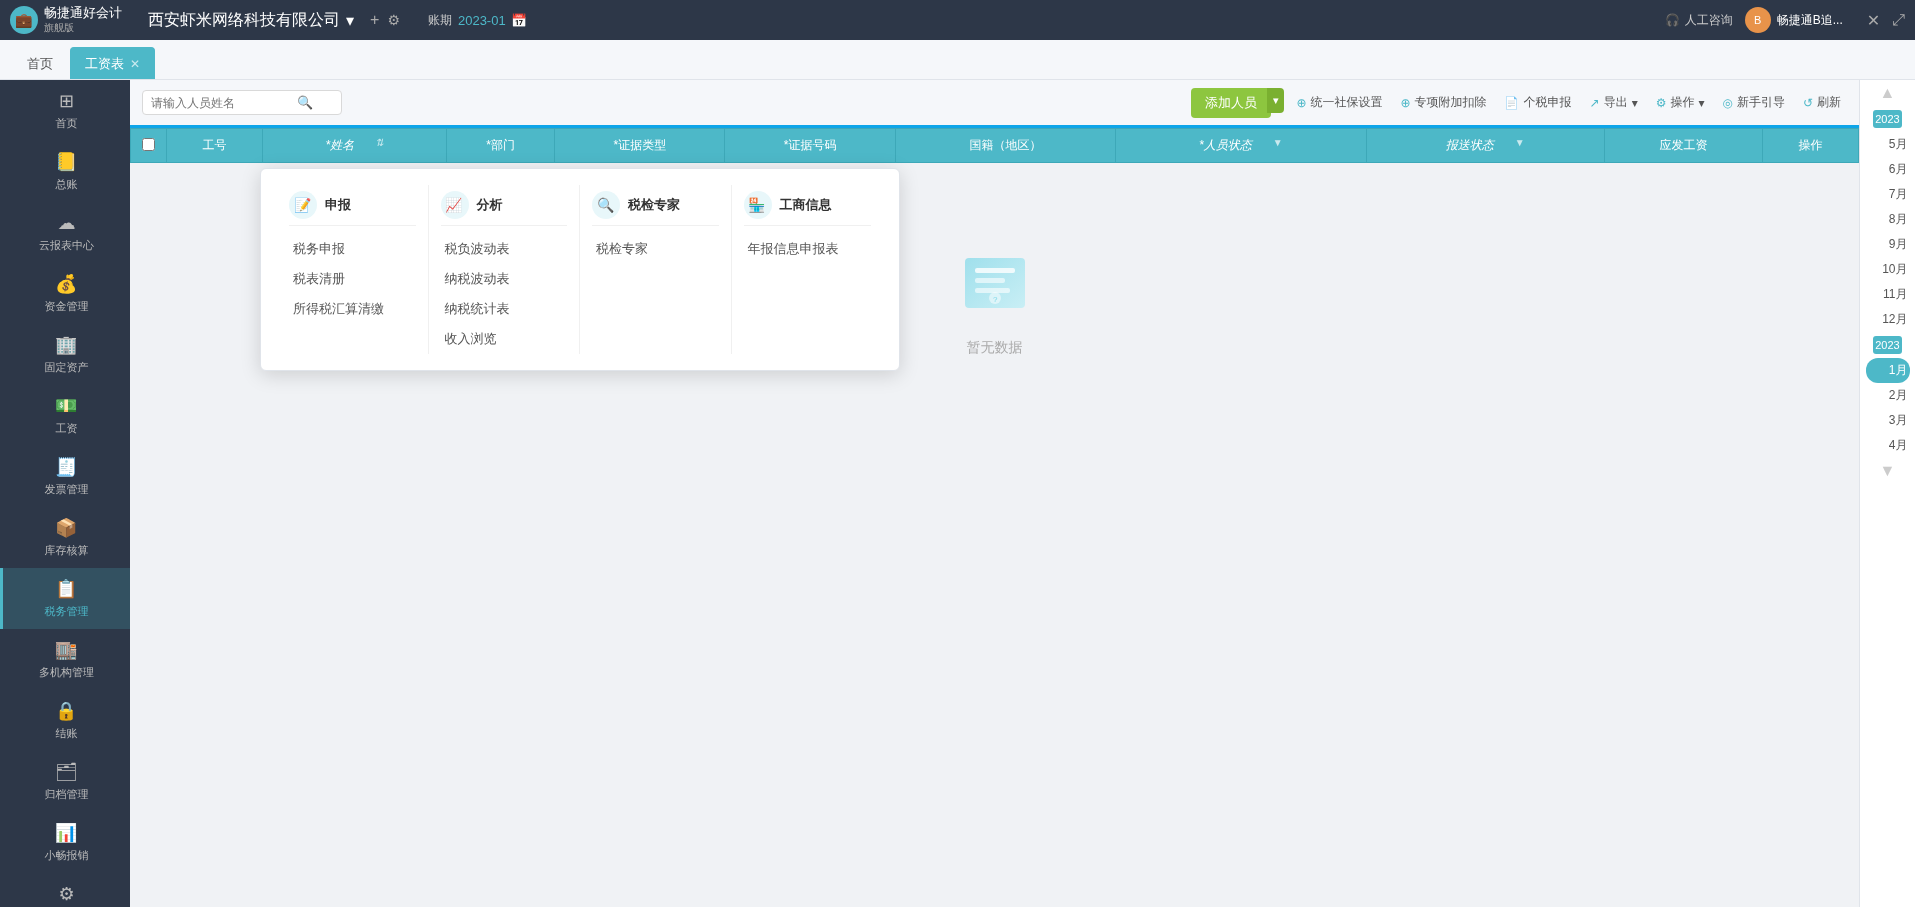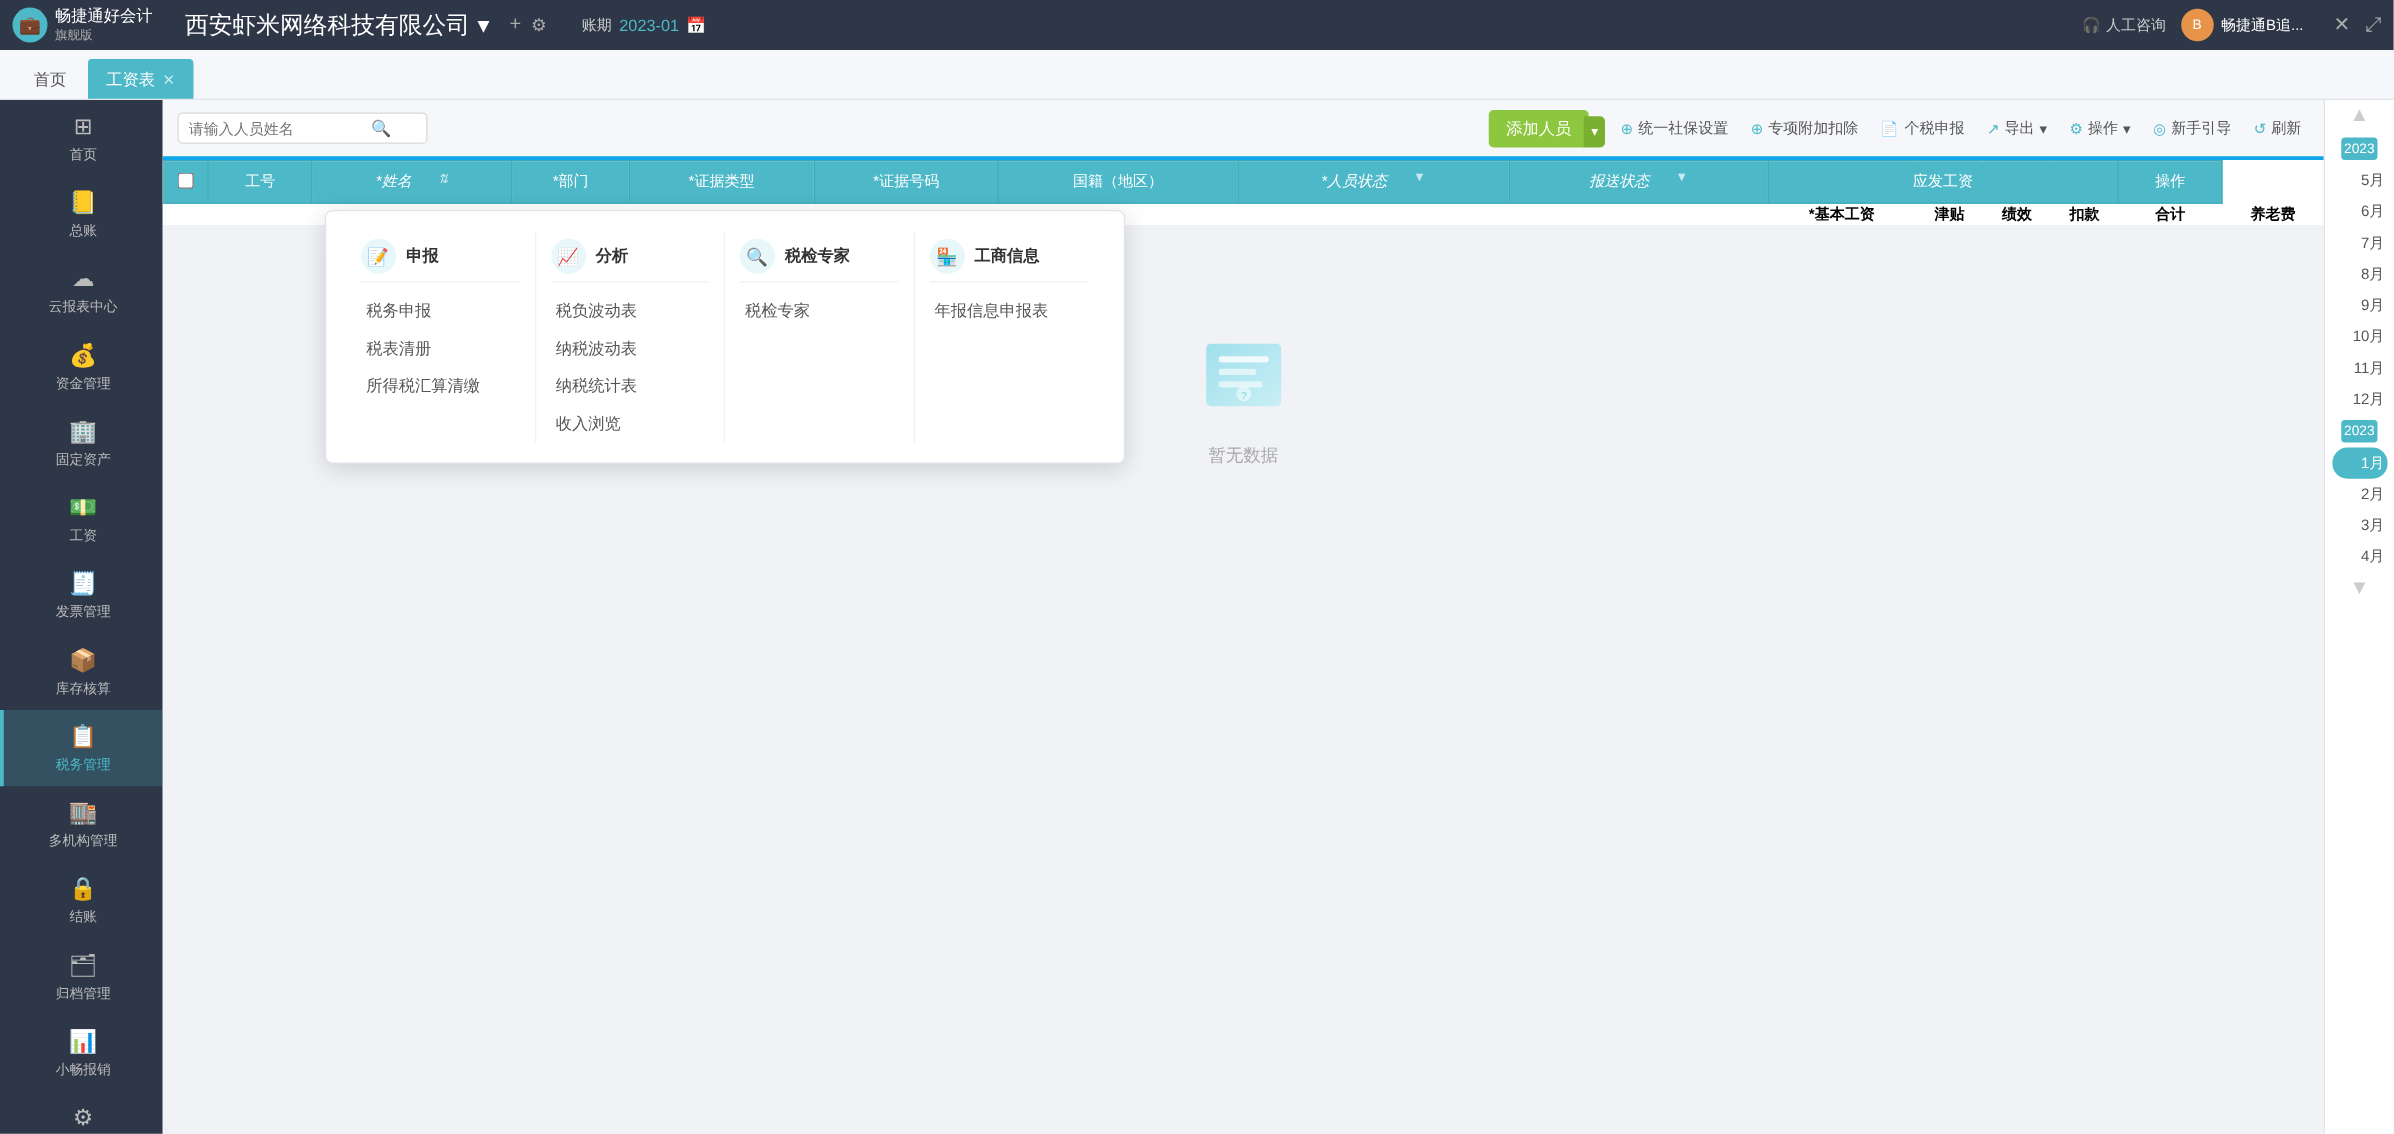--- a/index.html
+++ b/index.html
@@ -34,21 +34,21 @@
       color: #fff;
       flex-shrink: 0;
     }
     .logo-text { font-size: 13px; color: #fff; line-height: 1.2; }
     .logo-sub { font-size: 10px; color: #aaa; }
     .company-selector {
       display: flex;
       align-items: center;
       gap: 6px;
       color: #fff;
-      font-size: 19px;
+      font-size: 16px;
       cursor: pointer;
       padding: 4px 8px;
       border-radius: 4px;
     }
     .top-bar-right { display: flex; align-items: center; gap: 12px; }
     .service-btn { color: #ccc; font-size: 12px; cursor: pointer; display: flex; align-items: center; gap: 4px; }
     .user-btn { display: flex; align-items: center; gap: 6px; color: #fff; font-size: 12px; cursor: pointer; }
     .user-avatar { width: 26px; height: 26px; border-radius: 50%; background: #e8934a; display: flex; align-items: center; justify-content: center; font-size: 11px; color: #fff; }
 
     
@@ -448,21 +448,21 @@
   <div class="content-area">
 
     <div class="toolbar">
       <div class="search-box">
         <input type="text" placeholder="请输入人员姓名" style="">
         <span class="search-icon">🔍</span>
       </div>
 
       <div class="toolbar-spacer"></div>
 
-      <div style="display:flex;align-items:flex-end;">
+      <div style="display:flex;align-items:flex-start;">
         <button class="add-btn">
           <span>添加人员</span>
         </button>
         <button class="add-btn-dropdown">▾</button>
       </div>
 
       <div class="toolbar-action">
         <span style="color:#4db8c8;">⊕</span>
         <span>统一社保设置</span>
       </div>
@@ -520,37 +520,20 @@
             </th>
             <th>
               <div class="th-sort">
                 <span>报送状态</span>
                 <span class="sort-icon">▼</span>
               </div>
             </th>
             <th colspan="4" class="col-group-header">应发工资</th>
             <th>操作</th>
           </tr>
-          <tr>
-            <th></th>
-            <th></th>
-            <th></th>
-            <th></th>
-            <th></th>
-            <th></th>
-            <th></th>
-            <th></th>
-            <th></th>
-            <th>*基本工资</th>
-            <th>津贴</th>
-            <th>绩效</th>
-            <th>扣款</th>
-            <th>合计</th>
-            <th>养老费</th>
-          </tr>
         </thead>
         <tbody>
         </tbody>
       </table>
 
       <div class="empty-state">
         <svg class="empty-icon" viewBox="0 0 80 80">
           <defs>
             <linearGradient id="emptyGrad" x1="0%" y1="0%" x2="100%" y2="100%">
               <stop offset="0%" style="stop-color:#7dd8e8;stop-opacity:1"></stop>

